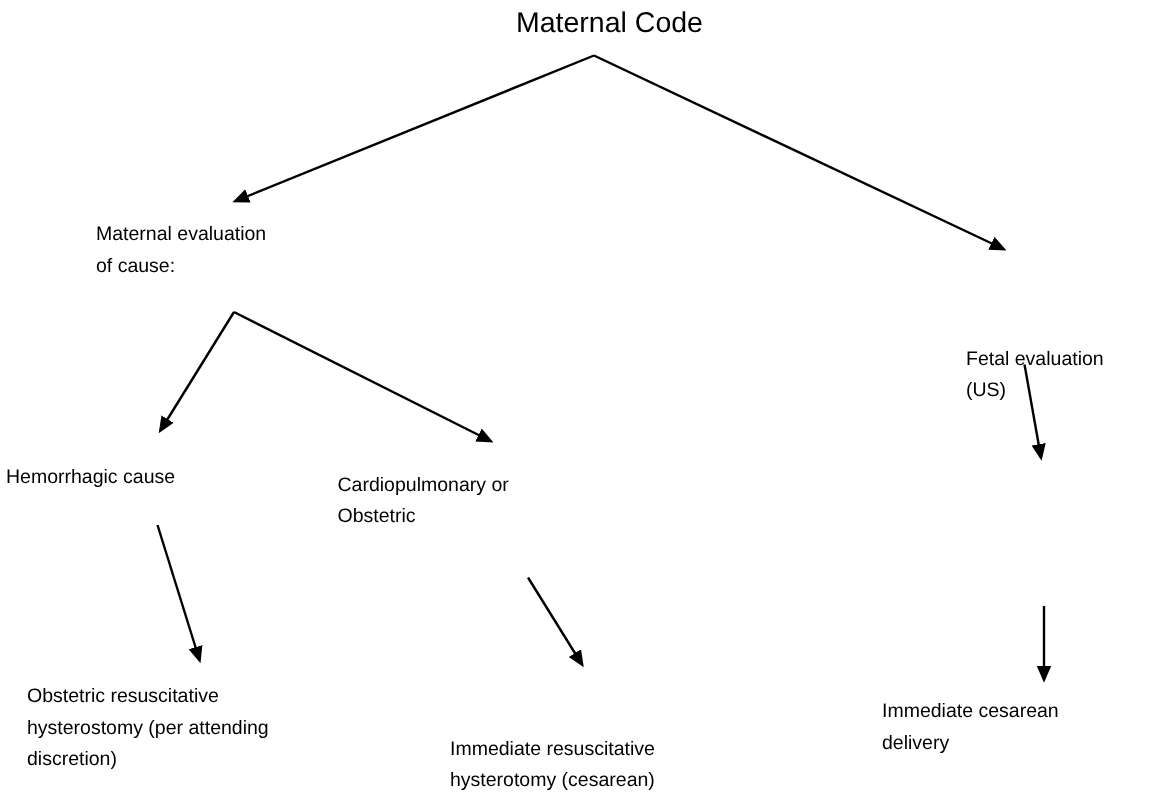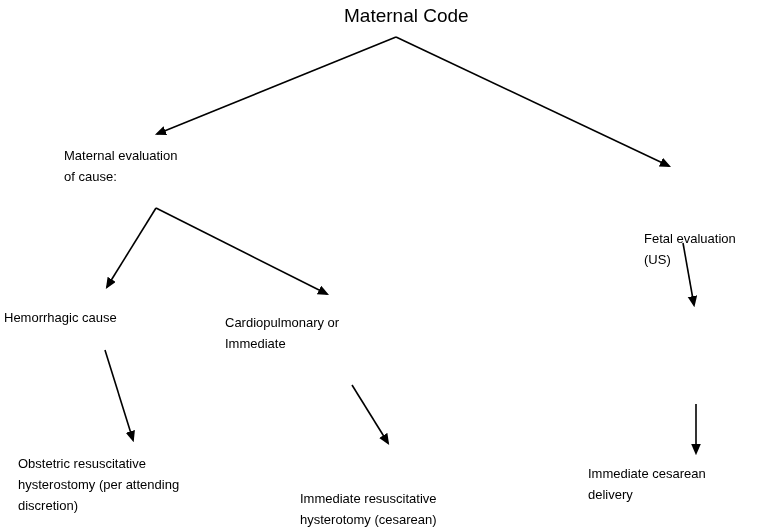--- a/index.html
+++ b/index.html
@@ -80,21 +80,21 @@
 
   <div class="node" id="node-maternal">Maternal evaluation
 of cause:</div>
 
   <div class="node" id="node-fetal">Fetal evaluation
 (US)</div>
 
   <div class="node" id="node-hemorrhagic">Hemorrhagic cause</div>
 
   <div class="node" id="node-cardio">Cardiopulmonary or
-Immediate</div>
+Obstetric</div>
 
 
   <div class="node" id="node-consider">Obstetric resuscitative
 hysterostomy (per attending
 discretion)</div>
 
   <div class="node" id="node-immediate-h">Immediate resuscitative
 hysterotomy (cesarean)</div>
 
   <div class="node" id="node-immediate-c">Immediate cesarean

